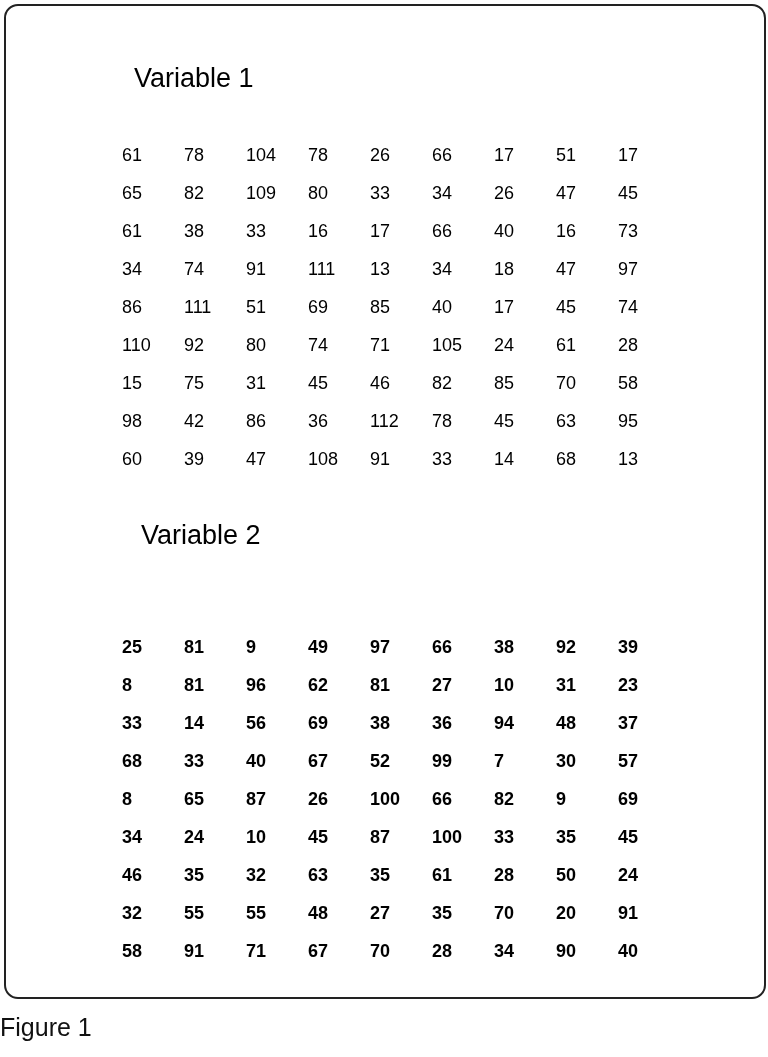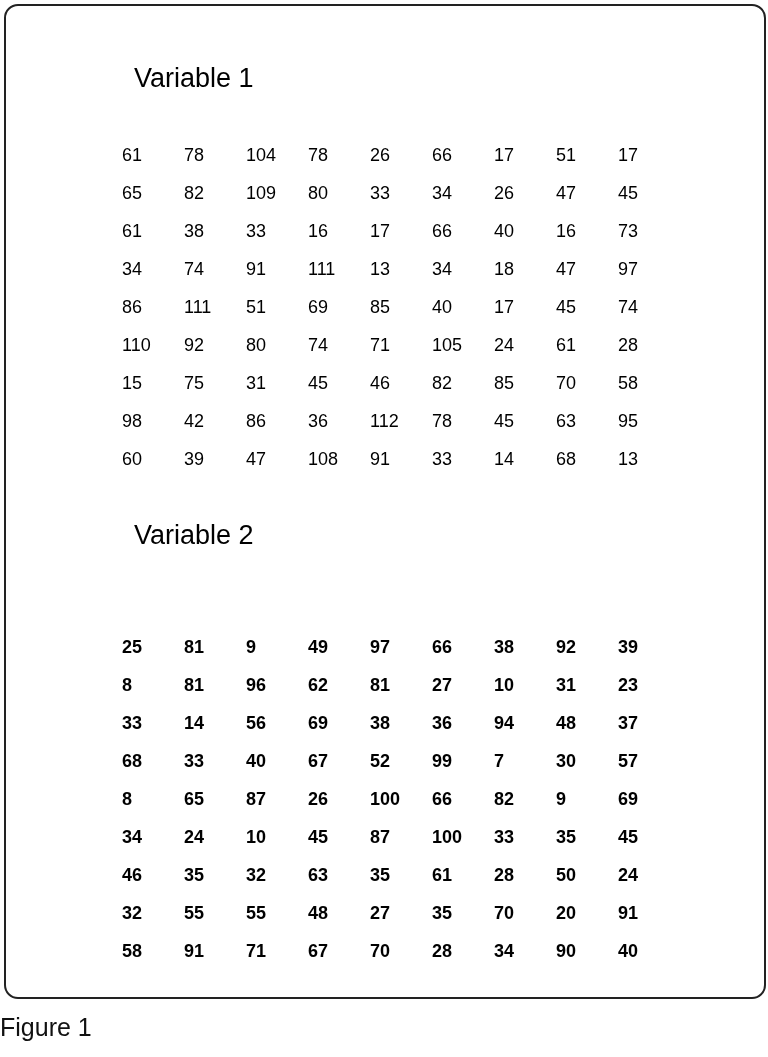--- a/index.html
+++ b/index.html
@@ -139,21 +139,21 @@
     <div class="cell">39</div>
     <div class="cell">47</div>
     <div class="cell">108</div>
     <div class="cell">91</div>
     <div class="cell">33</div>
     <div class="cell">14</div>
     <div class="cell">68</div>
     <div class="cell">13</div>
   </div>
 
-<div class="section-title" style="top:520px;">Variable 2</div>
+<div class="section-title" style="top:520px;margin-left:7px;">Variable 2</div>
 <div class="grid" id="grid-1" style="top:628px;font-weight:bold;">
     <div class="cell">25</div>
     <div class="cell">81</div>
     <div class="cell">9</div>
     <div class="cell">49</div>
     <div class="cell">97</div>
     <div class="cell">66</div>
     <div class="cell">38</div>
     <div class="cell">92</div>
     <div class="cell">39</div>

